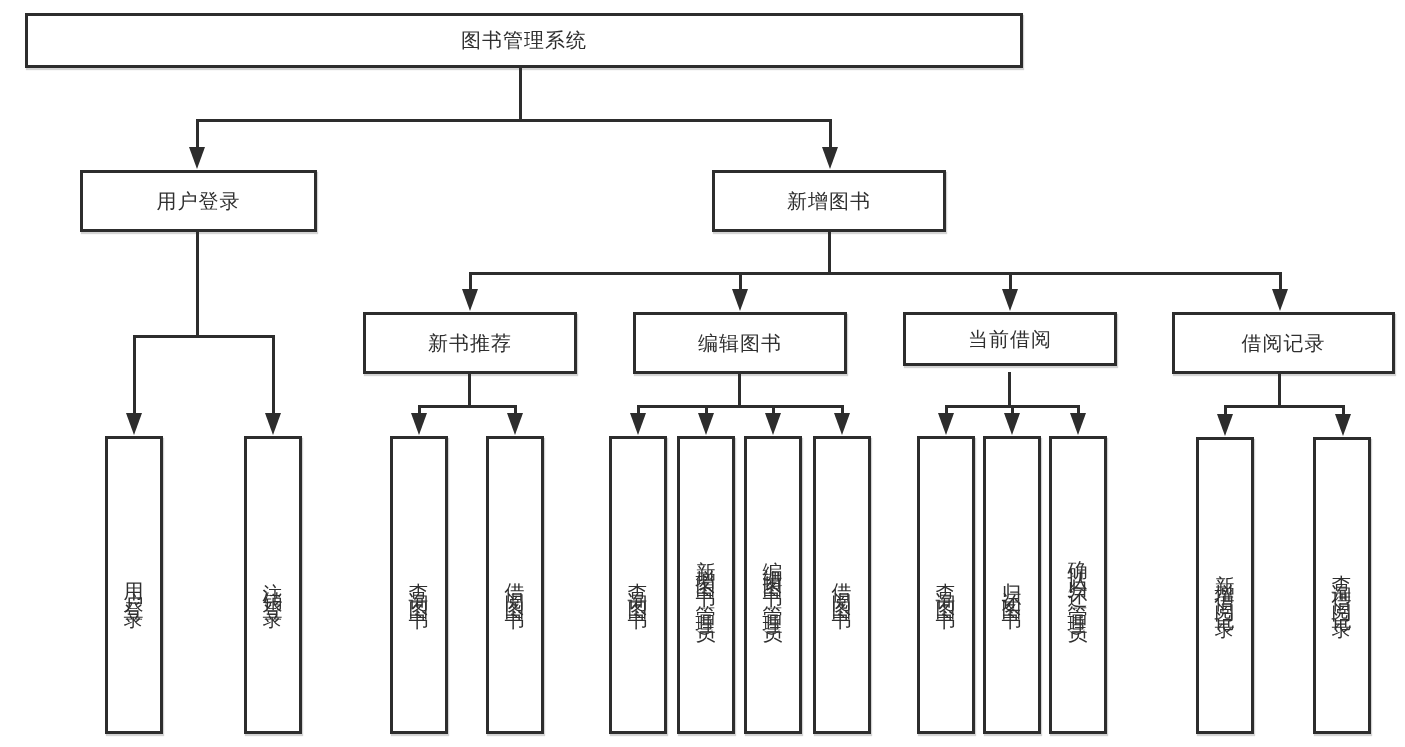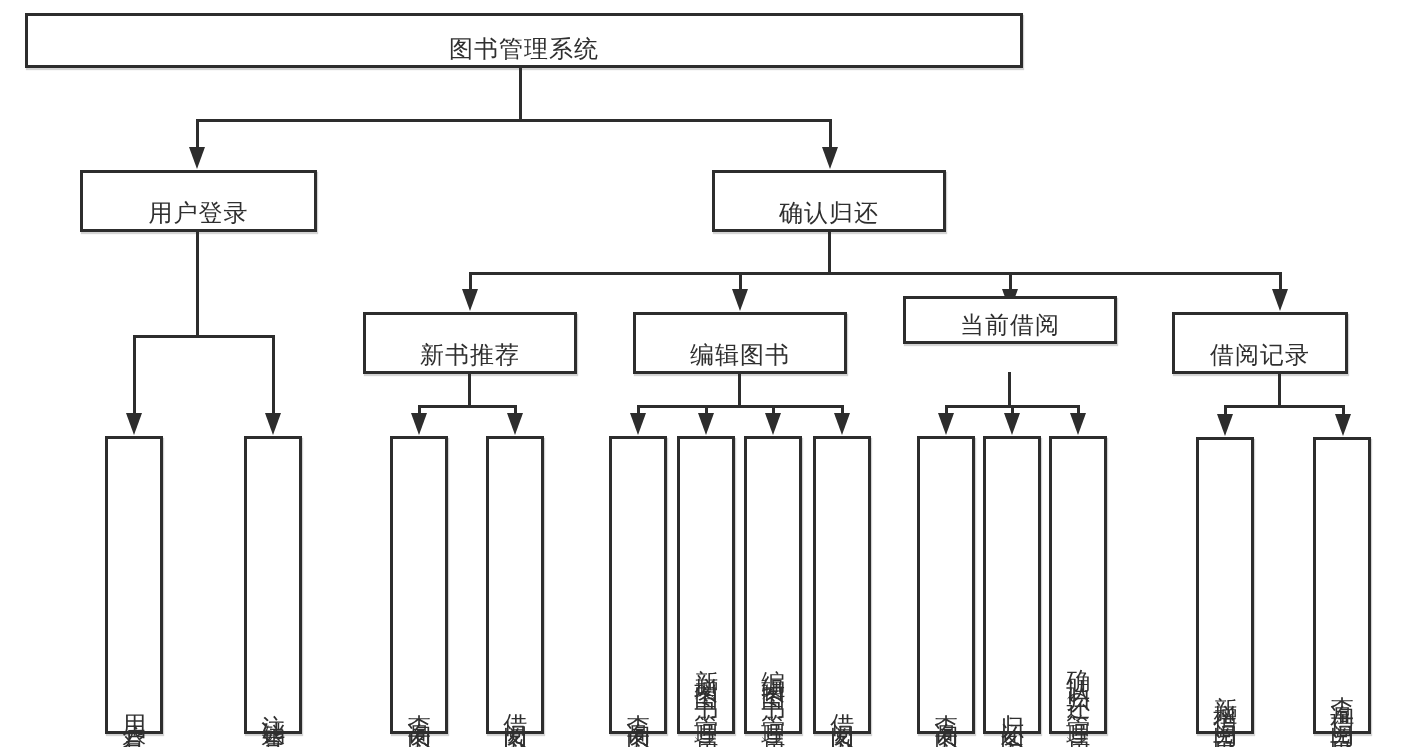--- a/index.html
+++ b/index.html
@@ -15,23 +15,23 @@
     font-family:"Liberation Sans", sans-serif;
   }
   .canvas{
     position:relative;width:1405px;height:747px;
     background:var(--background);overflow:hidden;
   }
   .node{
     position:absolute;box-sizing:border-box;
     border:3px solid var(--line);
     background:#ffffff;
-    display:flex;align-items:flex-end;justify-content:center;
+    display:flex;align-items:center;justify-content:center;
     color:var(--text);
-    font-size:24px;letter-spacing:1px;
+    font-size:20px;letter-spacing:1px;
     box-shadow:1px 2px 1px rgba(60,60,60,0.22);
   }
   .leaf .vtext{
     writing-mode:vertical-rl;
     text-orientation:mixed;
     letter-spacing:9px;
     line-height:1.1;
   }
   .hline{position:absolute;height:3px;background:var(--line);}
   .vline{position:absolute;width:3px;background:var(--line);}
@@ -71,21 +71,21 @@
     </div>
   <div class="arrow" style="left:822px;top:119px;height:50px">
       <div class="stem"></div>
       <div class="head"></div>
     </div>
 
   <div class="node" style="left:80px;top:170px;width:237px;height:62px">
     <span>用户登录</span>
   </div>
   <div class="node" style="left:712px;top:170px;width:234px;height:62px">
-    <span>确认归还</span>
+    <span>新增图书</span>
   </div>
 
   <div class="vline" style="left:196px;top:230px;height:108px"></div>
   <div class="hline" style="left:134px;top:335px;width:139px"></div>
   <div class="arrow" style="left:126px;top:335px;height:100px">
       <div class="stem"></div>
       <div class="head"></div>
     </div>
   <div class="arrow" style="left:265px;top:335px;height:100px">
       <div class="stem"></div>
@@ -110,24 +110,24 @@
       <div class="stem"></div>
       <div class="head"></div>
     </div>
 
   <div class="node" style="left:363px;top:312px;width:214px;height:62px">
     <span>新书推荐</span>
   </div>
   <div class="node" style="left:633px;top:312px;width:214px;height:62px">
     <span>编辑图书</span>
   </div>
-  <div class="node" style="left:903px;top:296px;width:214px;height:48px">
+  <div class="node" style="left:903px;top:312px;width:214px;height:54px">
     <span>当前借阅</span>
   </div>
-  <div class="node" style="left:1172px;top:312px;width:176px;height:62px">
+  <div class="node" style="left:1172px;top:312px;width:223px;height:62px">
     <span>借阅记录</span>
   </div>
 
   <div class="vline" style="left:468px;top:372px;height:36px"></div>
   <div class="hline" style="left:419px;top:405px;width:96px"></div>
   <div class="arrow" style="left:411px;top:405px;height:30px">
       <div class="stem"></div>
       <div class="head"></div>
     </div>
   <div class="arrow" style="left:507px;top:405px;height:30px">

